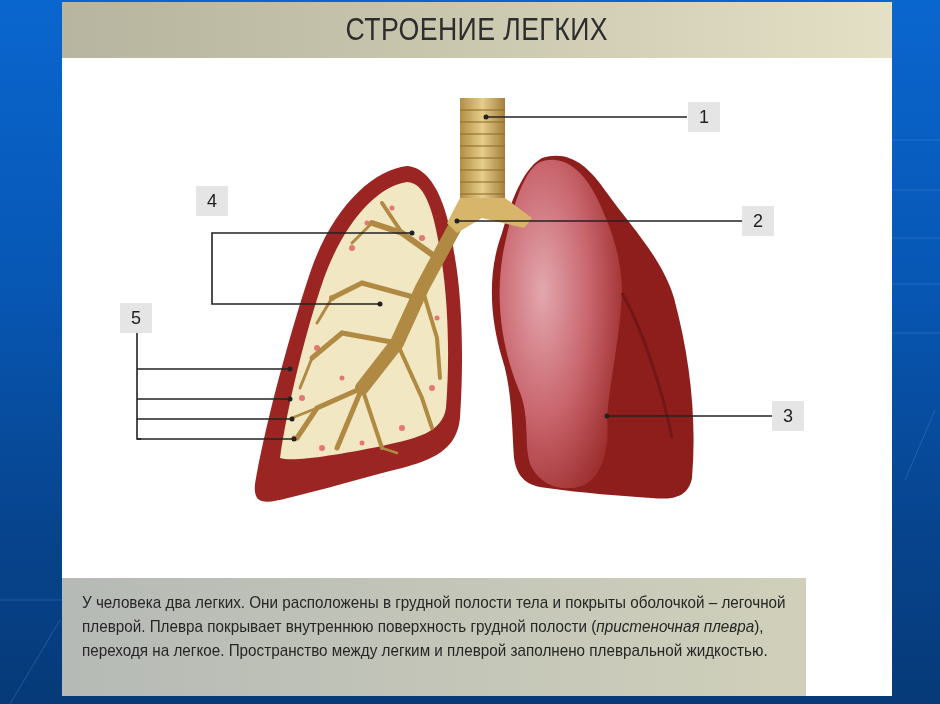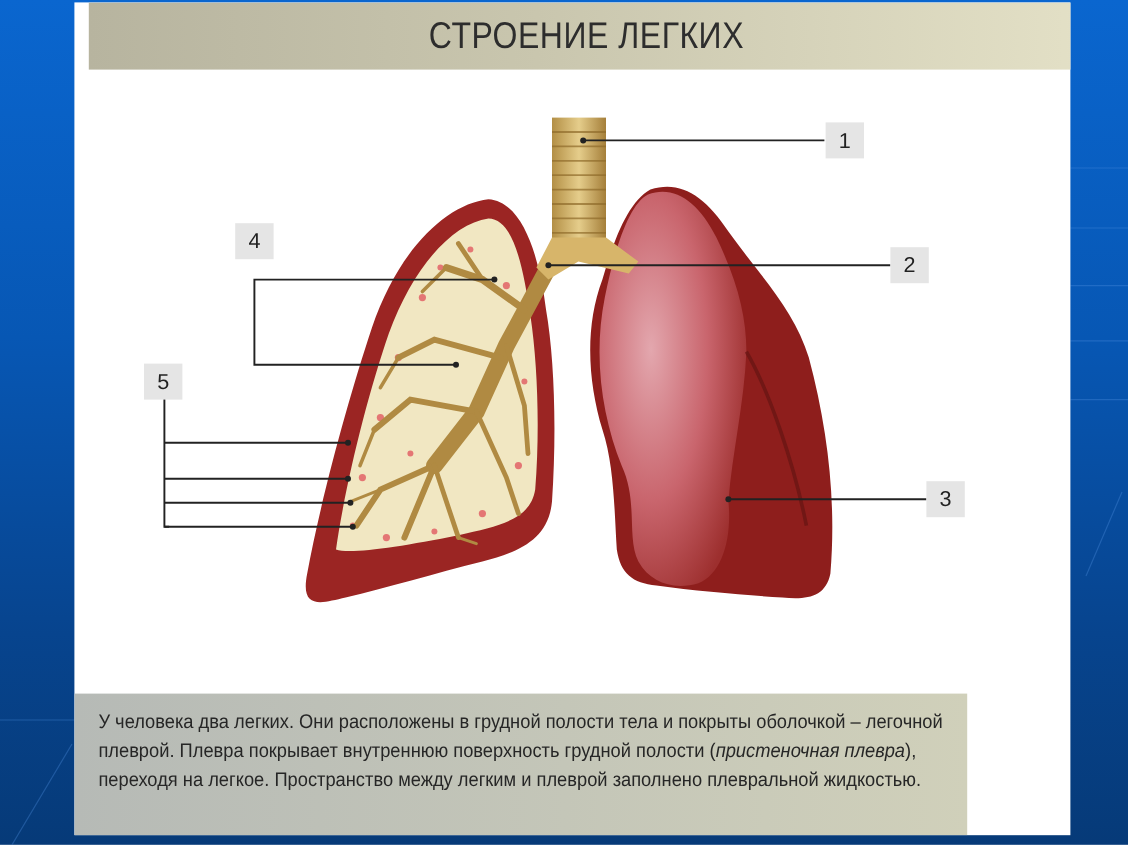--- a/index.html
+++ b/index.html
@@ -1,21 +1,21 @@
 <!DOCTYPE html>
 <html><head>
 <meta charset="utf-8">
 <style>
   html,body{margin:0;padding:0;}
   body{width:940px;height:704px;overflow:hidden;position:relative;
     background:linear-gradient(180deg,#0a66cf 0%,#0757b4 40%,#07448e 75%,#063a78 100%);
     font-family:"Liberation Sans",sans-serif;}
   .grid-lines{position:absolute;inset:0;pointer-events:none;}
   .slide{position:absolute;left:62px;top:2px;width:830px;height:694px;background:#ffffff;overflow:hidden;}
-  .title-band{position:absolute;left:12px;top:0;width:830px;height:56px;
+  .title-band{position:absolute;left:0;top:0;width:830px;height:56px;
     background:linear-gradient(90deg,#b7b49f 0%,#c9c6ae 45%,#e3e0c6 100%);
     display:flex;align-items:center;justify-content:center;}
   .title{font-size:31px;color:#2d2d2d;letter-spacing:0.5px;transform:scaleX(0.86);}
   .diagram{position:absolute;left:0;top:56px;width:830px;height:520px;}
   .callout{position:absolute;width:32px;height:30px;background:#e5e5e5;
     display:flex;align-items:center;justify-content:center;font-size:18px;color:#222;}
   .caption-band{position:absolute;left:0;top:576px;width:744px;height:118px;
     background:linear-gradient(90deg,#b6bab6 0%,#c4c6b8 55%,#d0d0ba 100%);}
   .caption{position:absolute;left:20px;top:12px;width:800px;font-size:16.4px;line-height:24px;color:#262626;
     transform:scaleX(0.93);transform-origin:left top;}

